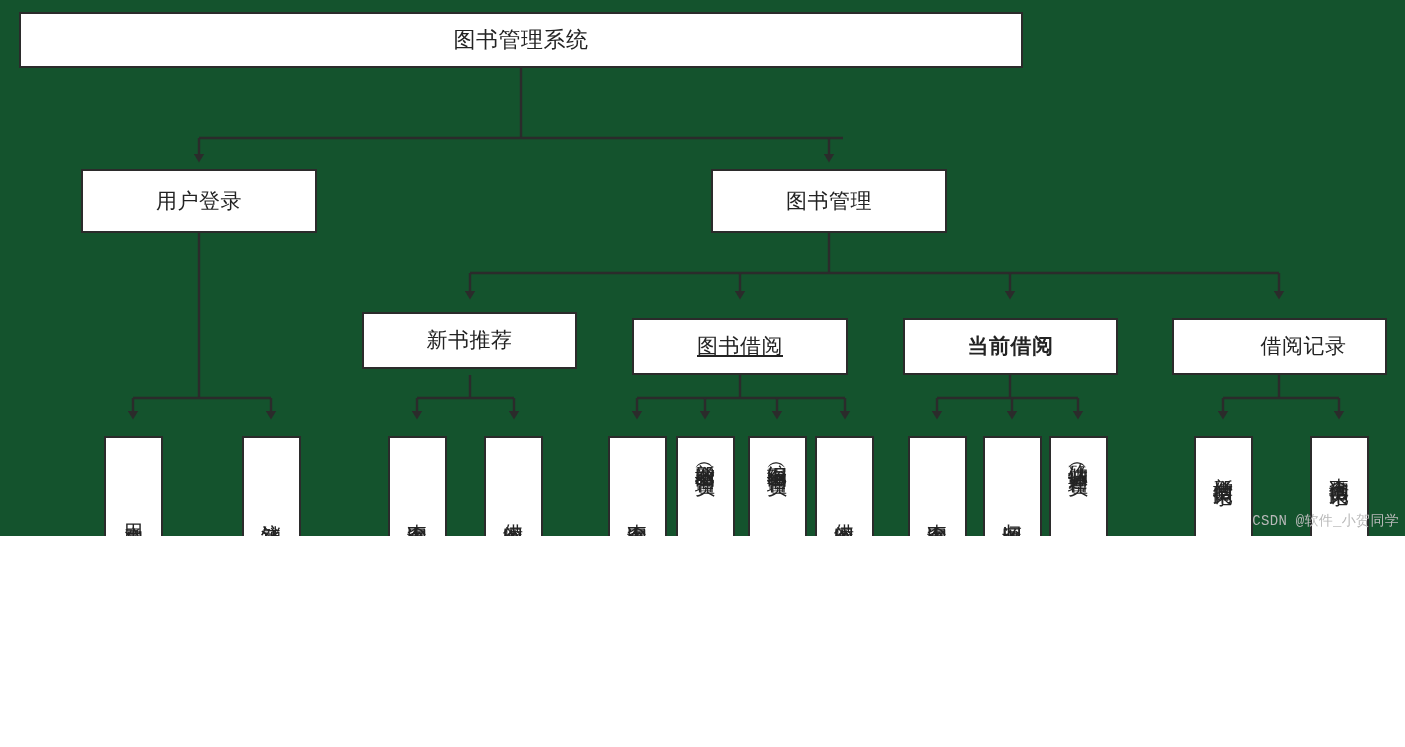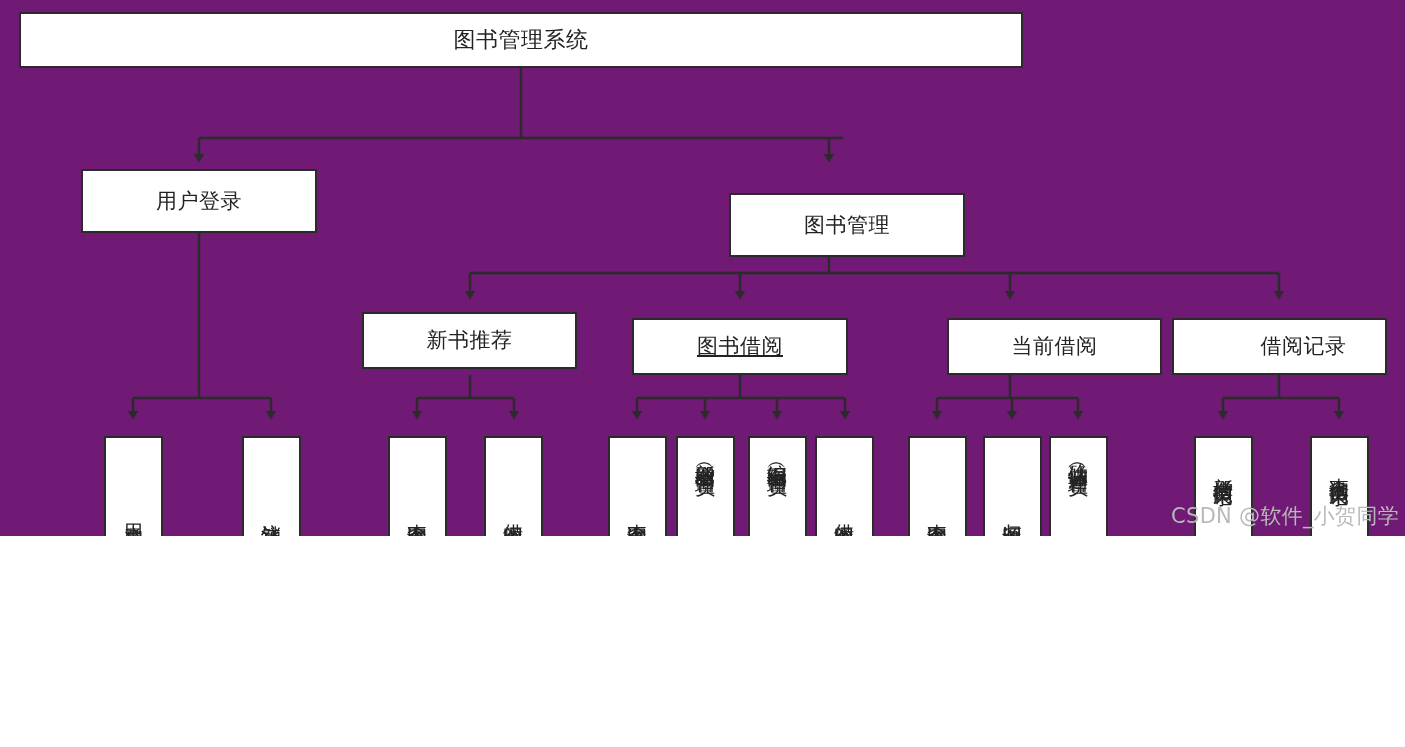--- a/index.html
+++ b/index.html
@@ -8,21 +8,21 @@
     padding: 0;
     background: #ffffff;
   }
   body {
     font-family: "DejaVu Sans", "Liberation Sans", sans-serif;
   }
   #canvas {
     position: relative;
     width: 1405px;
     height: 536px;
-    background: #701a75;
+    background: #14532d;
     overflow: hidden;
   }
   #wires {
     position: absolute;
     left: 0;
     top: 0;
     width: 1405px;
     height: 747px;
     pointer-events: none;
   }
@@ -61,25 +61,26 @@
     white-space: nowrap;
     text-align: center;
   }
   .node.leaf.short .label { margin-top: 62px; }
   .node.leaf.mid   .label { margin-top: 16px; }
   .node.leaf.tall  .label { margin-top: 2px; }
   .watermark {
     position: absolute;
     right: 6px;
     bottom: 6px;
-    font-size: 21px;
+    font-size: 14px;
     color: #b9b9b9;
     white-space: nowrap;
     z-index: 3;
     letter-spacing: 0.3px;
+    font-family: Liberation Mono, monospace;
   }
 </style>
 </head>
 <body>
 
 <div id="canvas">
 
   <svg id="wires" viewBox="0 0 1405 747" xmlns="http://www.w3.org/2000/svg">
     <defs>
       <marker id="arrow" markerWidth="9" markerHeight="11" refX="1.5" refY="5.5" orient="auto" markerUnits="userSpaceOnUse">
@@ -130,31 +131,31 @@
     </g>
   </svg>
 
   <div class="node root" style="left:19px; top:12px; width:1004px; height:56px;">
     <span class="label">图书管理系统</span>
   </div>
 
   <div class="node lvl2" style="left:81px; top:169px; width:236px; height:64px;">
     <span class="label">用户登录</span>
   </div>
-  <div class="node lvl2" style="left:729px; top:169px; width:236px; height:64px;margin-top:24px;">
+  <div class="node lvl2" style="left:711px; top:169px; width:236px; height:64px;">
     <span class="label">图书管理</span>
   </div>
 
   <div class="node lvl3" style="left:362px; top:312px; width:215px; height:57px;">
     <span class="label">新书推荐</span>
   </div>
   <div class="node lvl3" style="left:632px; top:318px; width:216px; height:57px;text-decoration:underline;">
     <span class="label">图书借阅</span>
   </div>
-  <div class="node lvl3" style="left:947px; top:318px; width:215px; height:57px;">
+  <div class="node lvl3" style="left:903px; top:318px; width:215px; height:57px;font-weight:bold;">
     <span class="label">当前借阅</span>
   </div>
   <div class="node lvl3" style="left:1172px; top:318px; width:215px; height:57px;padding-left:48px;">
     <span class="label">借阅记录</span>
   </div>
 
   <div class="node leaf short" style="left:104px; top:436px; width:59px; height:297px;">
     <span class="label">用户登录</span>
   </div>
   <div class="node leaf short" style="left:242px; top:436px; width:59px; height:297px;">

